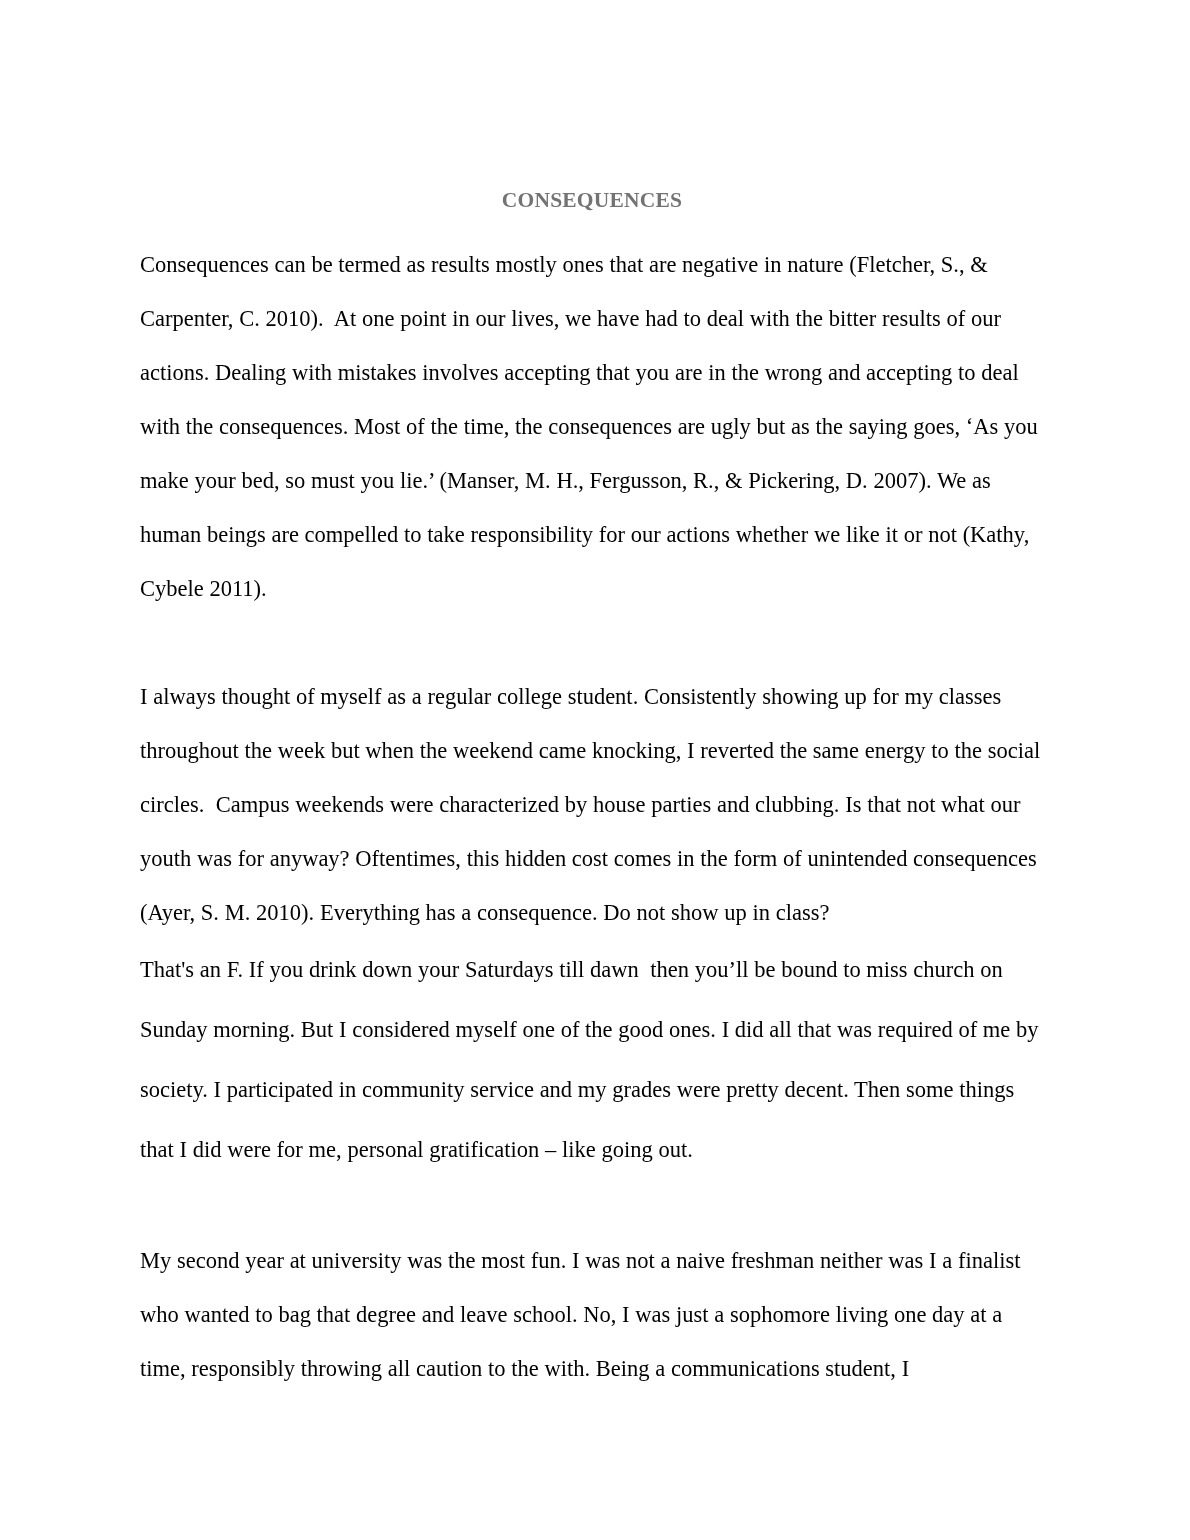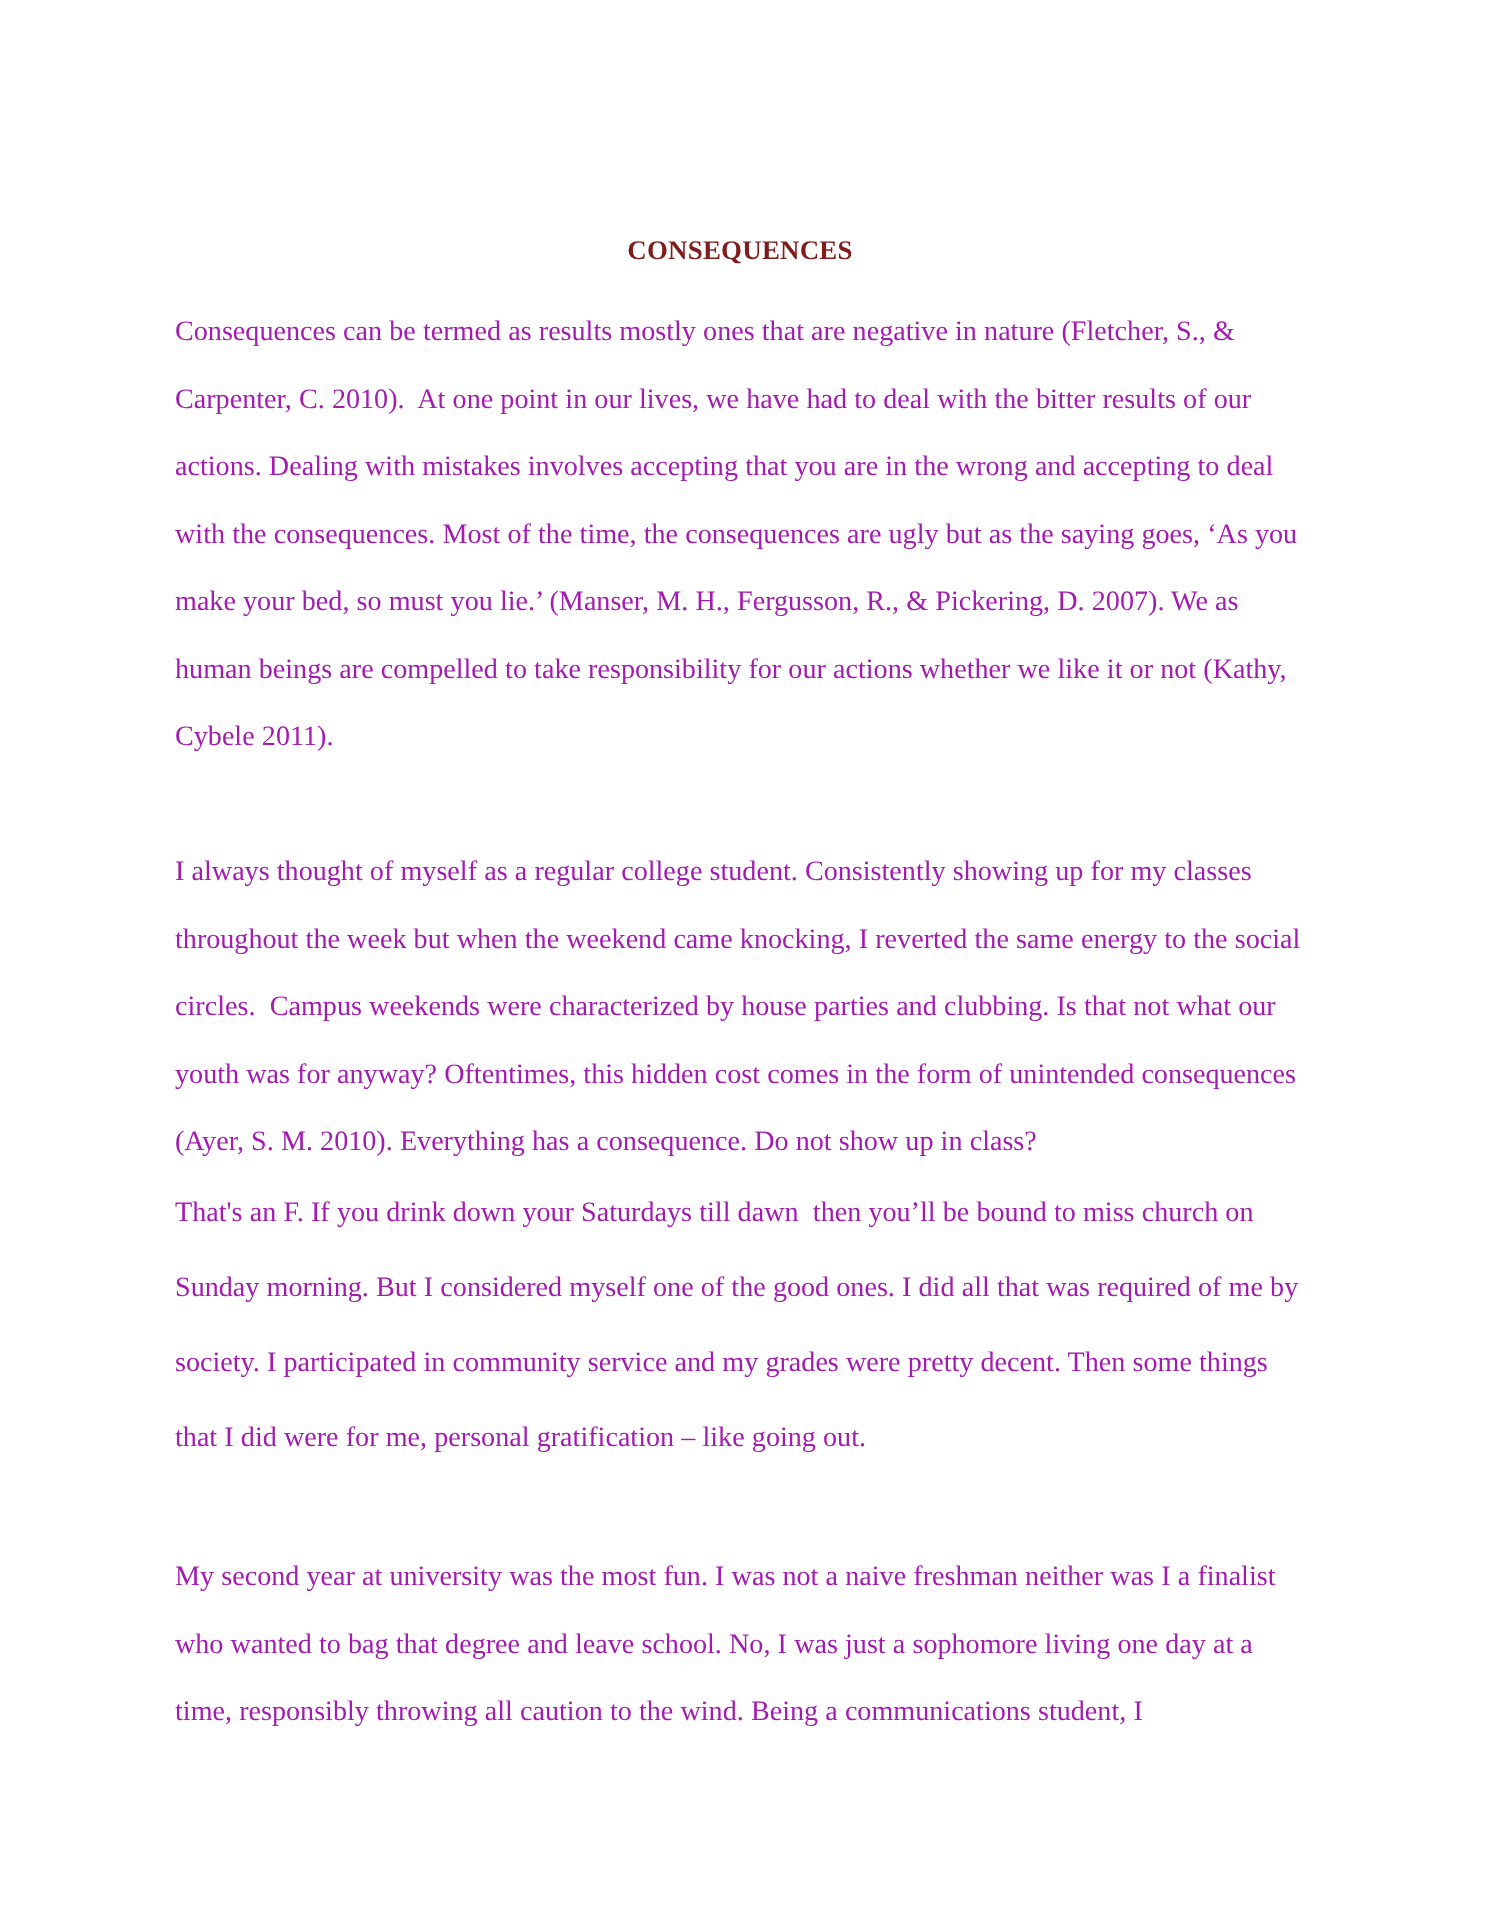--- a/index.html
+++ b/index.html
@@ -27,31 +27,31 @@
     top: 190px;
     width: 912px;
   }
   .doc-title {
     font-size: 21.5px;
     font-weight: bold;
     text-align: center;
     letter-spacing: 0.2px;
     margin: 0 0 4px 0;
     line-height: 1.0;
-    color: #7f1d1d;
+    color: #737373;
     
     padding-right: 8px;
     font-family: Liberation Serif, serif;
   }
   .para {
     font-size: 22.5px;
     line-height: 54px;
     margin: 0;
     text-align: left;
-    color: #a21caf;
+    color: #000000;
     white-space: pre-wrap;
     word-spacing: 0.1px;
   }
   .para.first-para {
     margin-top: 26px;
   }
   .para + .para {
     margin-top: 54px;
   }
   
@@ -66,17 +66,17 @@
 <div class="page">
 
   <div class="content">
 
     <h1 class="doc-title">CONSEQUENCES</h1>
 
     <p class="para first-para">Consequences can be termed as results mostly ones that are negative in nature (Fletcher, S., &amp; Carpenter, C. 2010).  At one point in our lives, we have had to deal with the bitter results of our actions. Dealing with mistakes involves accepting that you are in the wrong and accepting to deal with the consequences. Most of the time, the consequences are ugly but as the saying goes, ‘As you make your bed, so must you lie.’ (Manser, M. H., Fergusson, R., &amp; Pickering, D. 2007). We as human beings are compelled to take responsibility for our actions whether we like it or not (Kathy, Cybele 2011).</p>
 
     <p class="para"><span>I always thought of myself as a regular college student. Consistently showing up for my classes throughout the week but when the weekend came knocking, I reverted the same energy to the social circles.  Campus weekends were characterized by house parties and clubbing. Is that not what our youth was for anyway? Oftentimes, this hidden cost comes in the form of unintended consequences (Ayer, S. M. 2010). Everything has a consequence. Do not show up in class?</span><br><span class="tight-break">That's an F. If you drink down your Saturdays till dawn  then you’ll be bound to miss church on Sunday morning. But I considered myself one of the good ones. I did all that was required of me by society. I participated in community service and my grades were pretty decent. Then some things that I did were for me, personal gratification – like going out.</span></p>
 
-    <p class="para">My second year at university was the most fun. I was not a naive freshman neither was I a finalist who wanted to bag that degree and leave school. No, I was just a sophomore living one day at a time, responsibly throwing all caution to the wind. Being a communications student, I</p>
+    <p class="para">My second year at university was the most fun. I was not a naive freshman neither was I a finalist who wanted to bag that degree and leave school. No, I was just a sophomore living one day at a time, responsibly throwing all caution to the with. Being a communications student, I</p>
 
   </div>
 
 </div>
 
 </body></html>

